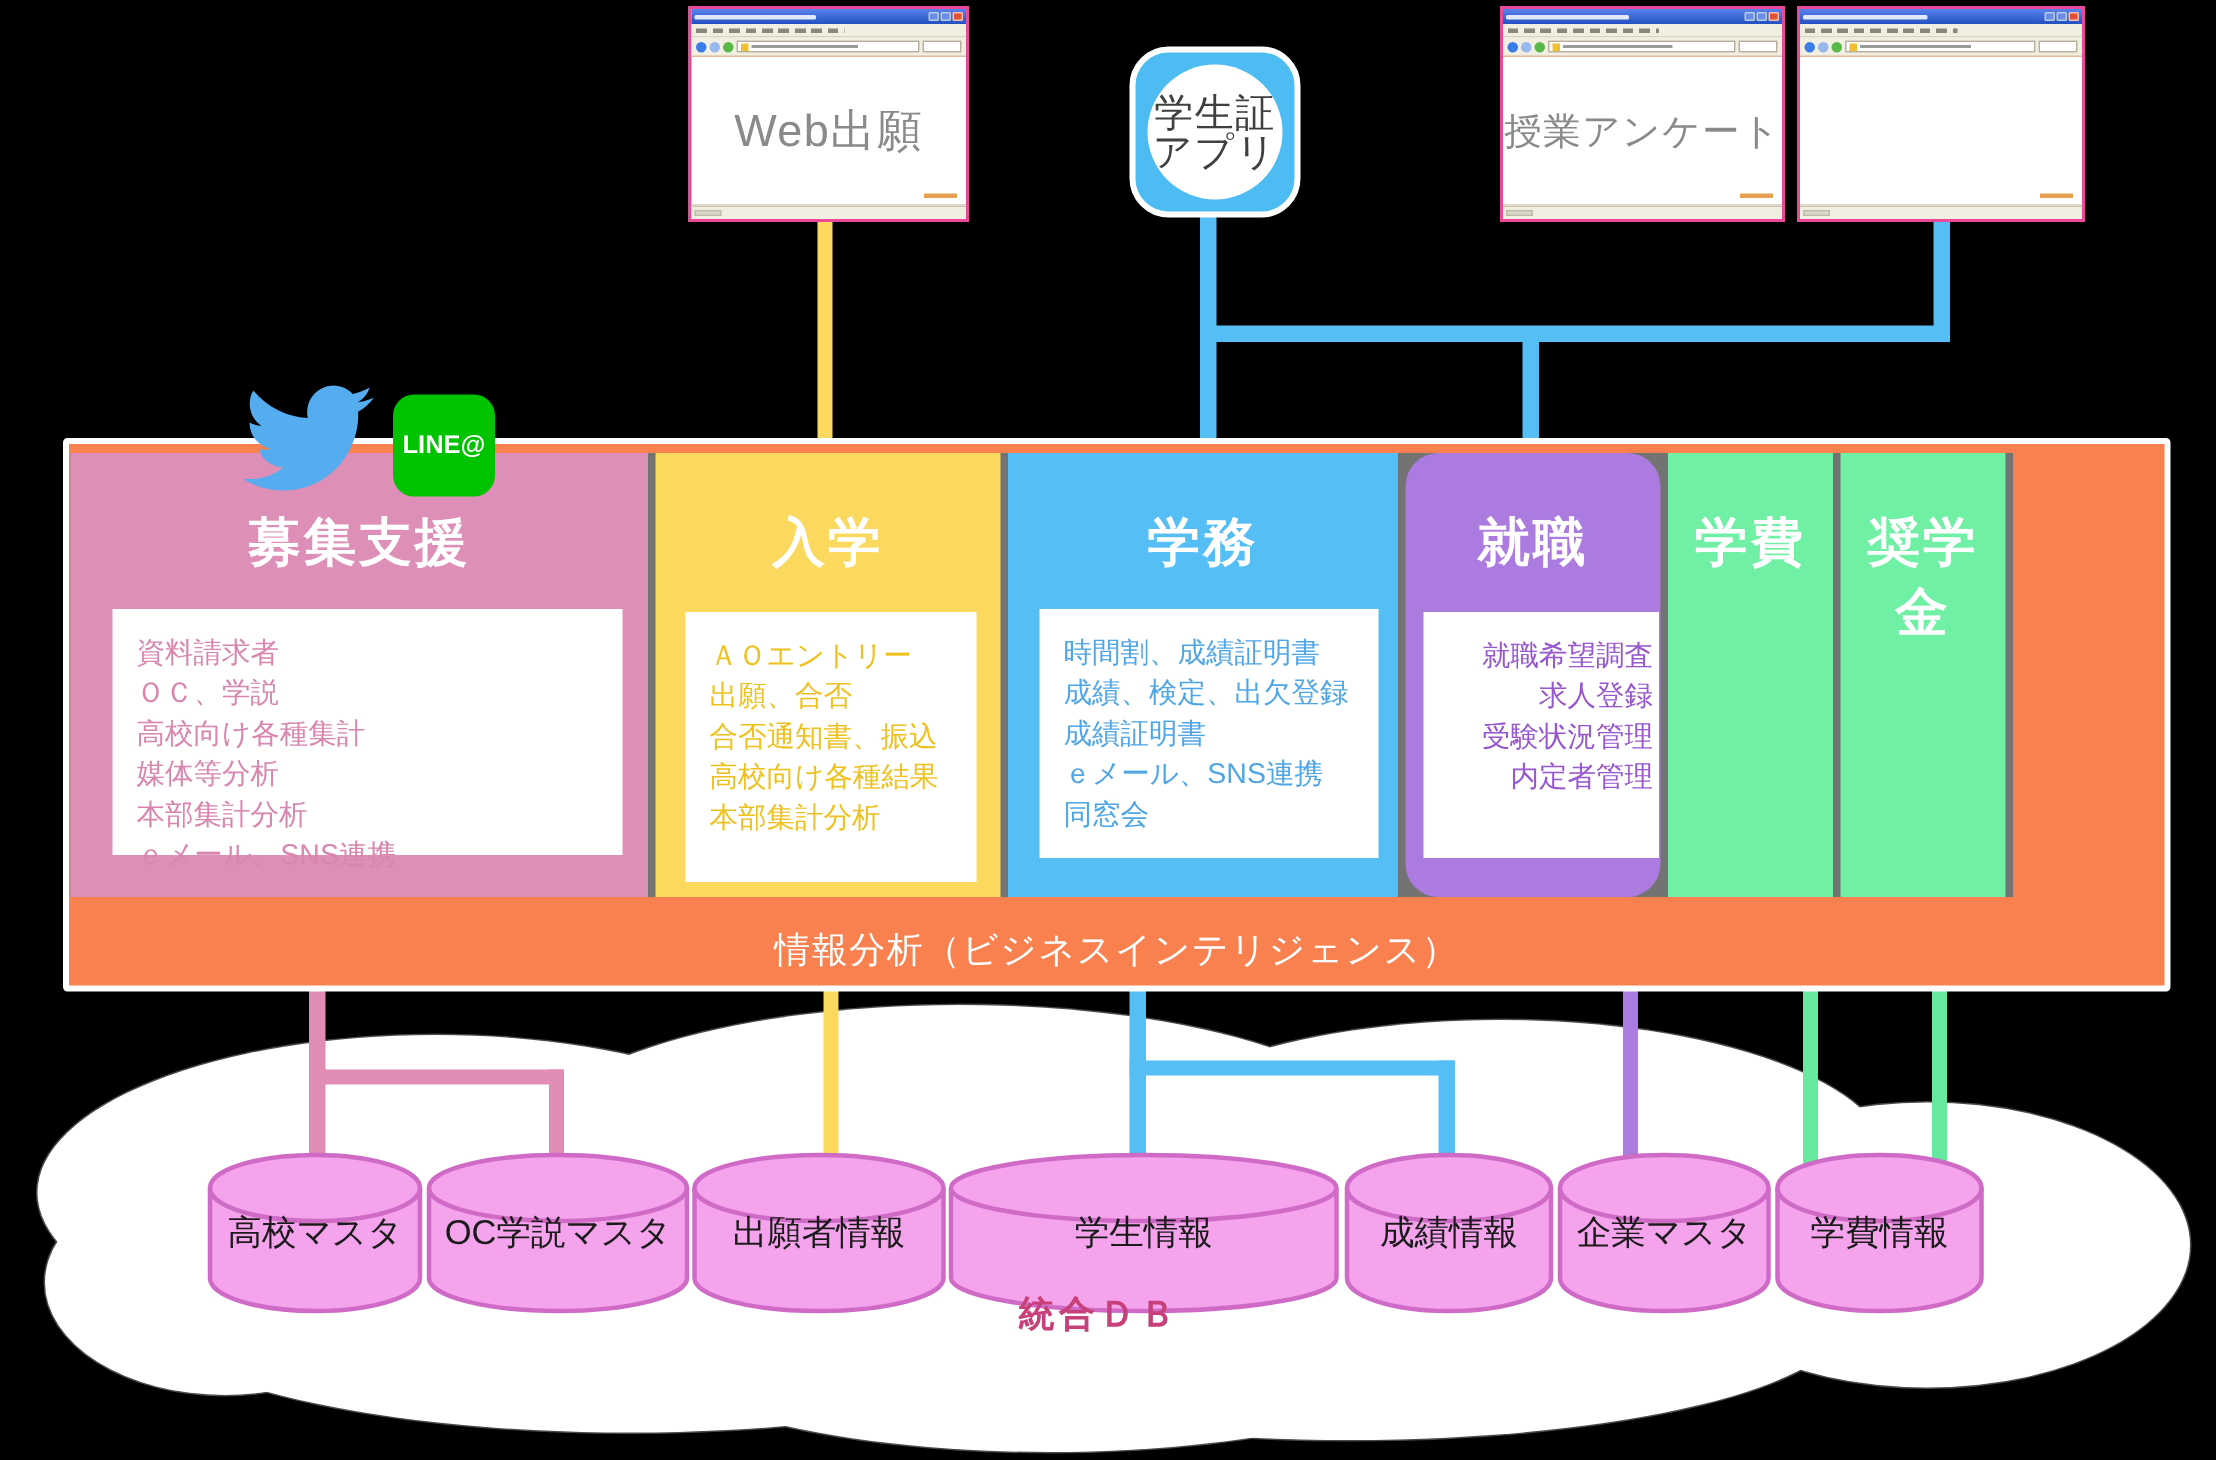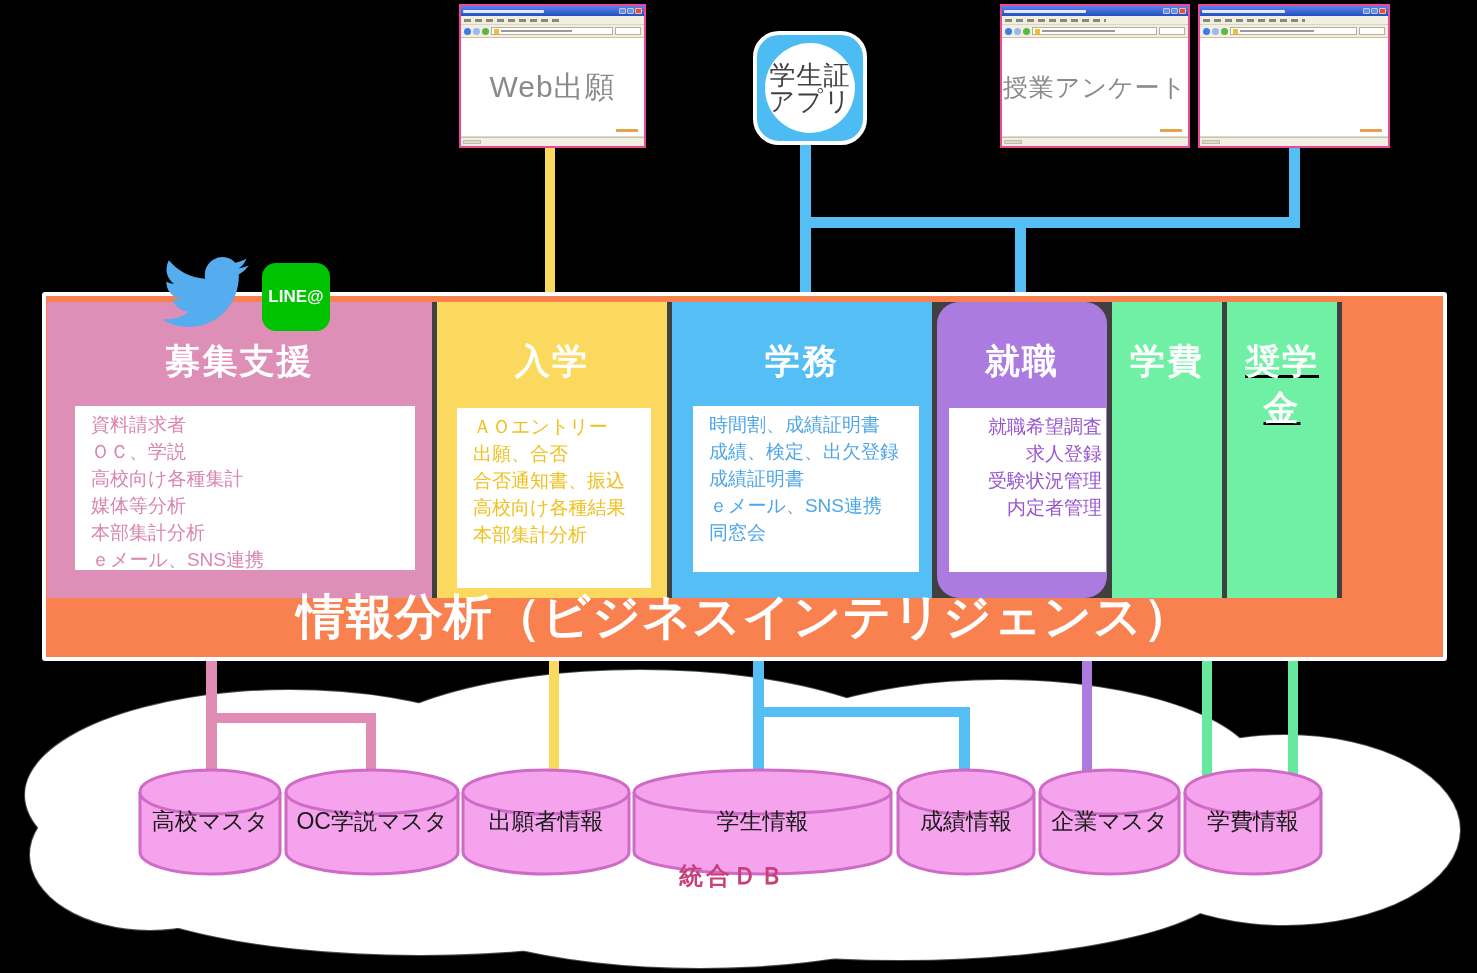--- a/index.html
+++ b/index.html
@@ -62,38 +62,38 @@
   .twitter-wrap { position:absolute; left:163px; top:256px; width:86px; height:72px; z-index:4; }
   .line-badge { position:absolute; left:262px; top:263px; width:68px; height:68px; z-index:4;
                 background:#00C300; border-radius:14px; display:flex; align-items:center;
                 justify-content:center; }
   .line-badge span { color:#fff; font-weight:bold; font-size:17px; }
 
   
   .band { position:absolute; left:42px; top:292px; width:1405px; height:369px; z-index:2;
           background:#F8814F; border:4px solid #fff; border-radius:3px; }
   .columns { position:absolute; left:1px; top:6px; height:296px; display:flex; gap:5px;
-             background:#404040; padding-right:5px; }
+             background:#737373; padding-right:5px; }
   .col { height:100%; position:relative; flex:0 0 auto; }
   .col-title { text-align:center; padding-top:36px; font-size:35px; font-weight:bold; color:#fff;
                letter-spacing:2px; }
   .col-box { position:absolute; background:#fff; font-size:19px; line-height:27px;
-             padding:5px 4px 0 16px; }
+             padding:16px 4px 0 16px; }
   .col-recruit   { width:385px; background:#DE8FB7; }
   .col-admission { width:230px; background:#FBD95E; }
   .col-academic  { width:260px; background:#55BEF5; }
   .col-career    { width:170px; background:#AB7BE0;border-radius:22px; }
   .col-tuition   { width:110px; background:#6FF0A5; }
-  .col-scholar   { width:110px; background:#6FF0A5;text-decoration:underline; }
+  .col-scholar   { width:110px; background:#6FF0A5; }
   .col-recruit   .col-box { left:28px; top:104px; width:340px; height:164px; color:#D886B0; }
   .col-admission .col-box { left:20px; top:106px; width:194px; height:180px; color:#EFC11E; }
   .col-academic  .col-box { left:21px; top:104px; width:226px; height:166px; color:#4FA6E6; }
   .col-career    .col-box { left:12px; top:106px; width:157px; height:164px; color:#9757CE;text-align:right; }
   .bi-bar { position:absolute; left:0; bottom:8px; width:100%; text-align:center;
-            font-size:48px; font-weight:bold; color:#fff; letter-spacing:1px; }
+            font-size:24px; font-weight:normal; color:#fff; letter-spacing:1px; }
 
   
   .cyl-label { position:absolute; z-index:5; top:806px; text-align:center; font-size:23px;
                color:#1A1A1A; }
   .db-title { position:absolute; z-index:5; left:563px; top:860px; width:340px; text-align:center;
               font-size:24px; font-weight:bold; color:#C8407A; letter-spacing:3px; }
 </style>
 </head>
 <body>
 

